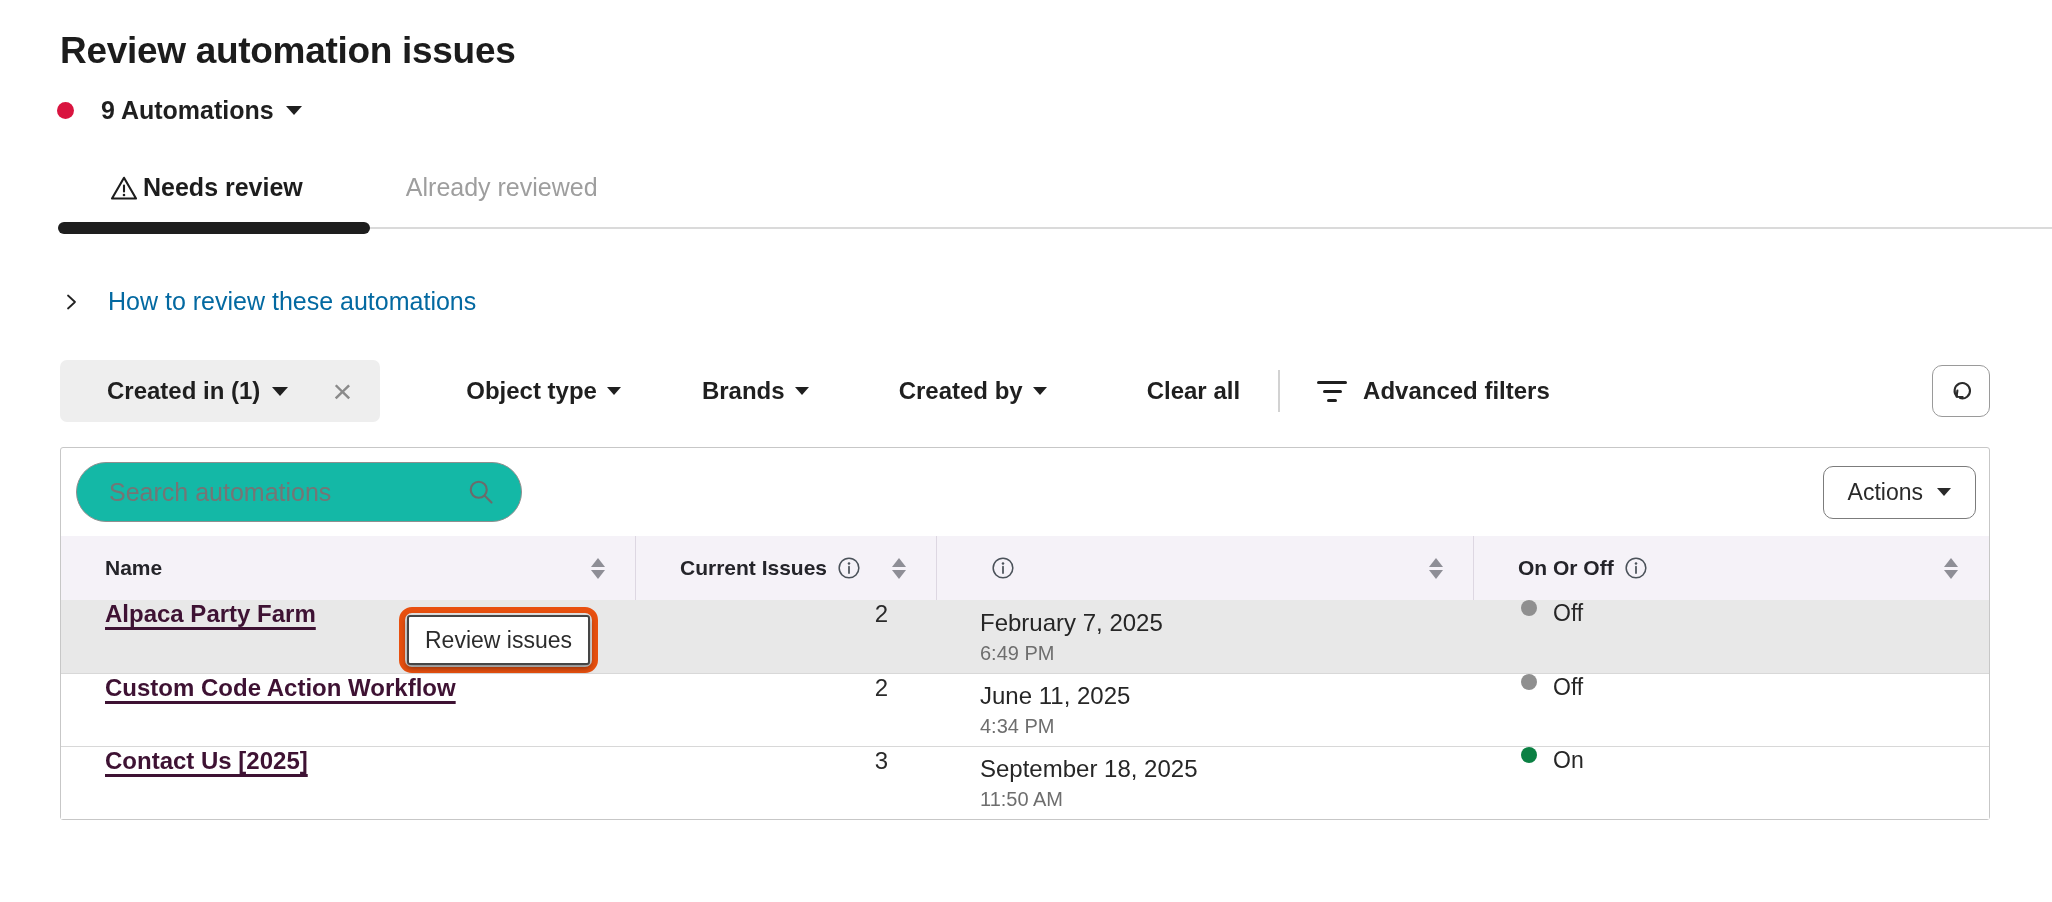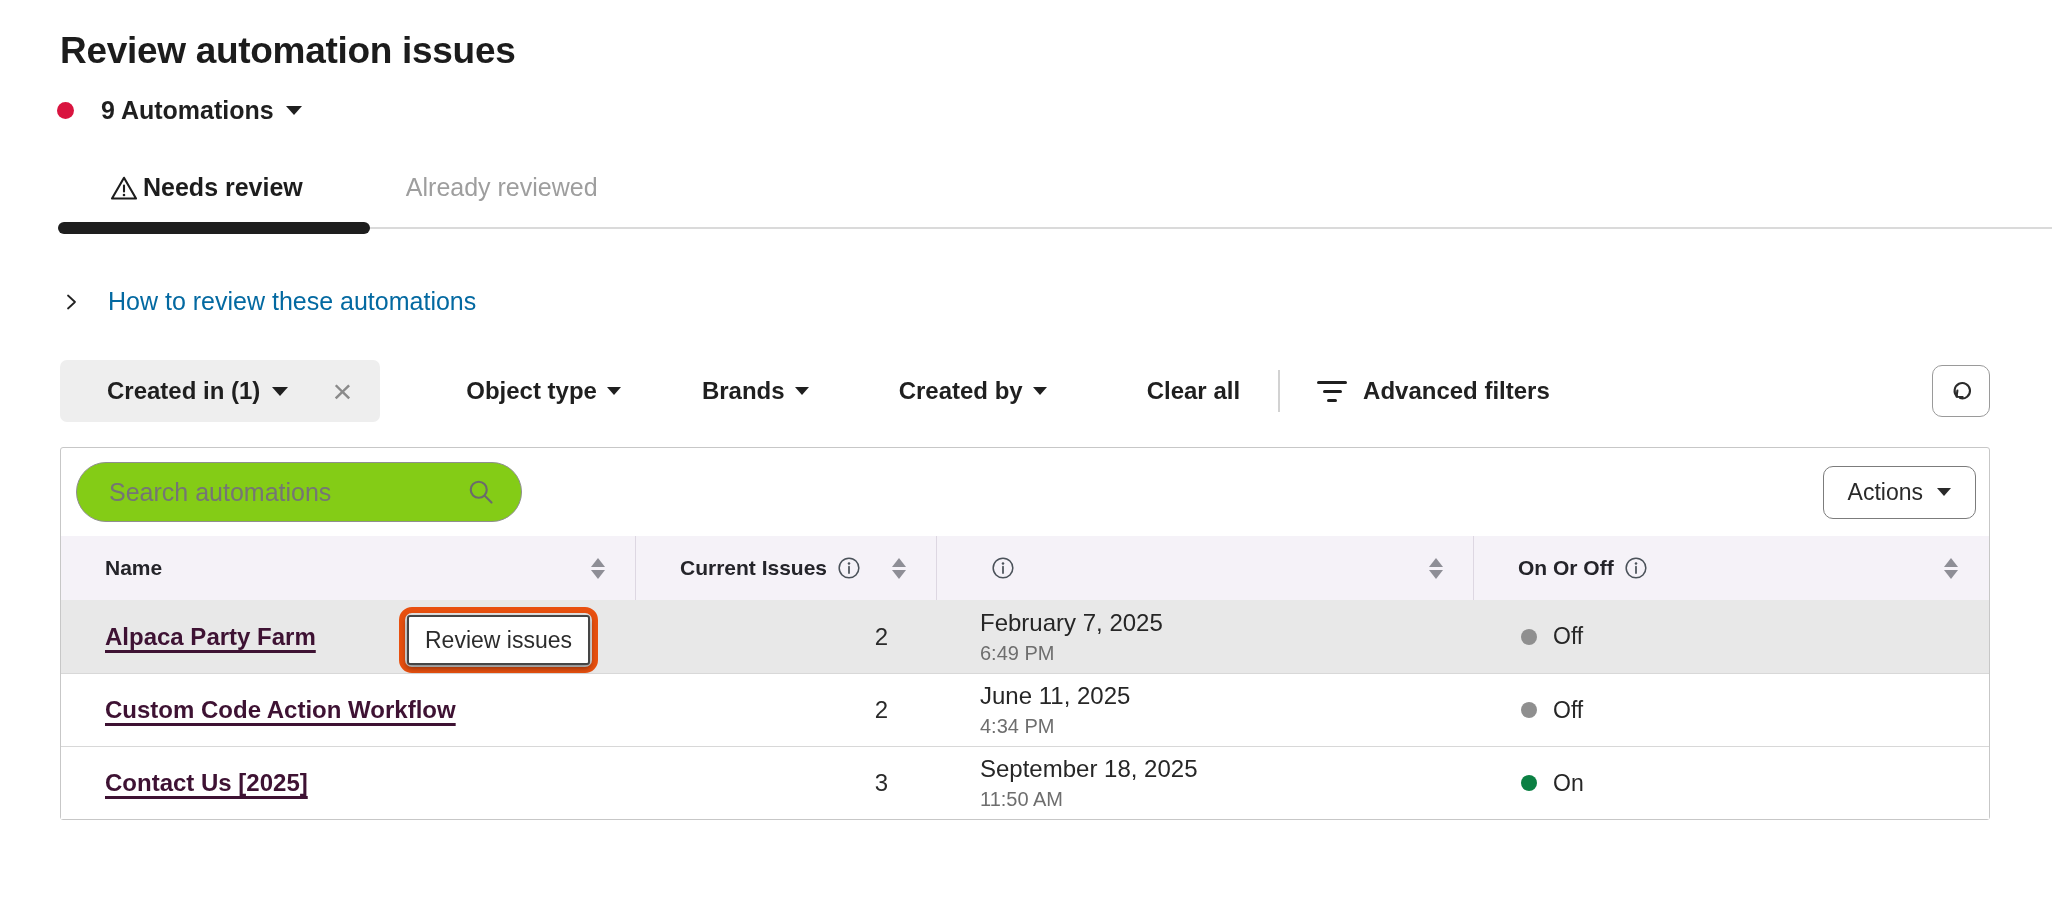--- a/index.html
+++ b/index.html
@@ -48,21 +48,21 @@
   .adv .lbl { font-size:24px; font-weight:700; }
   .undo-btn { margin-left:auto; margin-right:62px; width:58px; height:52px; background:#fff;
               border:1.5px solid #9a9a9a; border-radius:10px; display:flex; align-items:center;
               justify-content:center; cursor:pointer; }
 
   
   .card { margin:25px 0 0 60px; width:1930px; border:1.5px solid #c7c7c7; border-radius:3px; background:#fff; }
   .card-top { display:flex; align-items:center; height:88px; padding:0 13px 0 15px; }
   .search-wrap { position:relative; width:446px; }
   .search-input { width:446px; height:60px; border:1.5px solid #8f8f8f; border-radius:30px;
-                  font-size:25px; color:#333; padding:0 70px 0 32px; outline:none; background:#84cc16;
+                  font-size:25px; color:#333; padding:0 70px 0 32px; outline:none; background:#14b8a6;
                   font-family:"Liberation Sans", sans-serif; }
   .search-input::placeholder { color:#757575; }
   .search-icon { position:absolute; right:26px; top:15px; }
   .actions-btn { margin-left:auto; height:53px; padding:0 24px; background:#fff; border:1.5px solid #7c7c7c;
                  border-radius:10px; font-size:23px; color:#2a2a2a; display:flex; align-items:center; cursor:pointer;
                  font-family:"Liberation Sans", sans-serif; }
   .actions-btn .caret { border-top-width:8px; border-left-width:7px; border-right-width:7px; margin-left:14px; border-top-color:#2a2a2a; }
 
   
   .thead { display:flex; height:64px; background:#f5f2f8; }
@@ -73,21 +73,21 @@
   .info-icon { margin-left:10px; flex:none; }
   .sorter { display:flex; flex-direction:column; gap:3px; align-items:center; cursor:pointer; }
   .tri-up { width:0; height:0; border-left:7px solid transparent; border-right:7px solid transparent; border-bottom:9px solid #8e8e96; }
   .tri-dn { width:0; height:0; border-left:7px solid transparent; border-right:7px solid transparent; border-top:9px solid #8e8e96; }
 
   .c1 { width:574px; } .c2 { width:301px; } .c3 { width:537px; } .c4 { width:515px; }
 
   .trow { display:flex; height:73px; background:#fff; }
   .trow + .trow { border-top:1.5px solid #d8d8d8; }
   .trow.hl { background:#e8e8e8; }
-  .cell { display:flex; align-items:center; padding:0 30px 0 44px; }
+  .cell { display:flex; padding:0 30px 0 44px; }
   .c-name { position:relative; }
   .name-link { font-size:24px; font-weight:700; text-decoration:underline; text-decoration-thickness:2.5px;
                text-underline-offset:5px; cursor:pointer; }
   .c-issues { justify-content:flex-end; padding-right:48px; font-size:24px; color:#2a2a2a; }
   .c-date { flex-direction:column; align-items:flex-start; justify-content:center; }
   .date { font-size:24px; color:#262626; }
   .time { font-size:20px; color:#6e6e6e; margin-top:5px; }
   .c-status { padding-left:48px; }
   .status-dot { width:16px; height:16px; border-radius:50%; background:#8f8f8f; margin-right:16px; flex:none; }
   .status-dot.on { background:#0b8043; }

